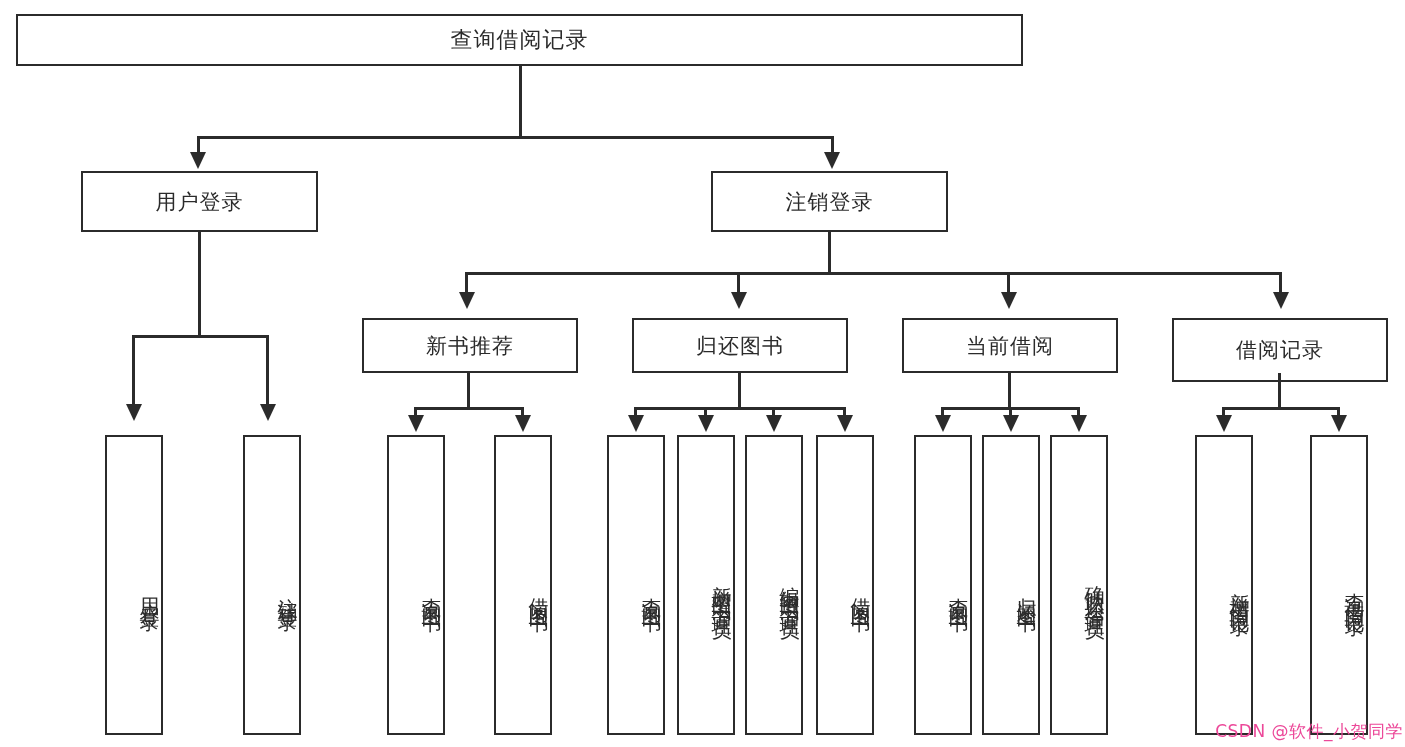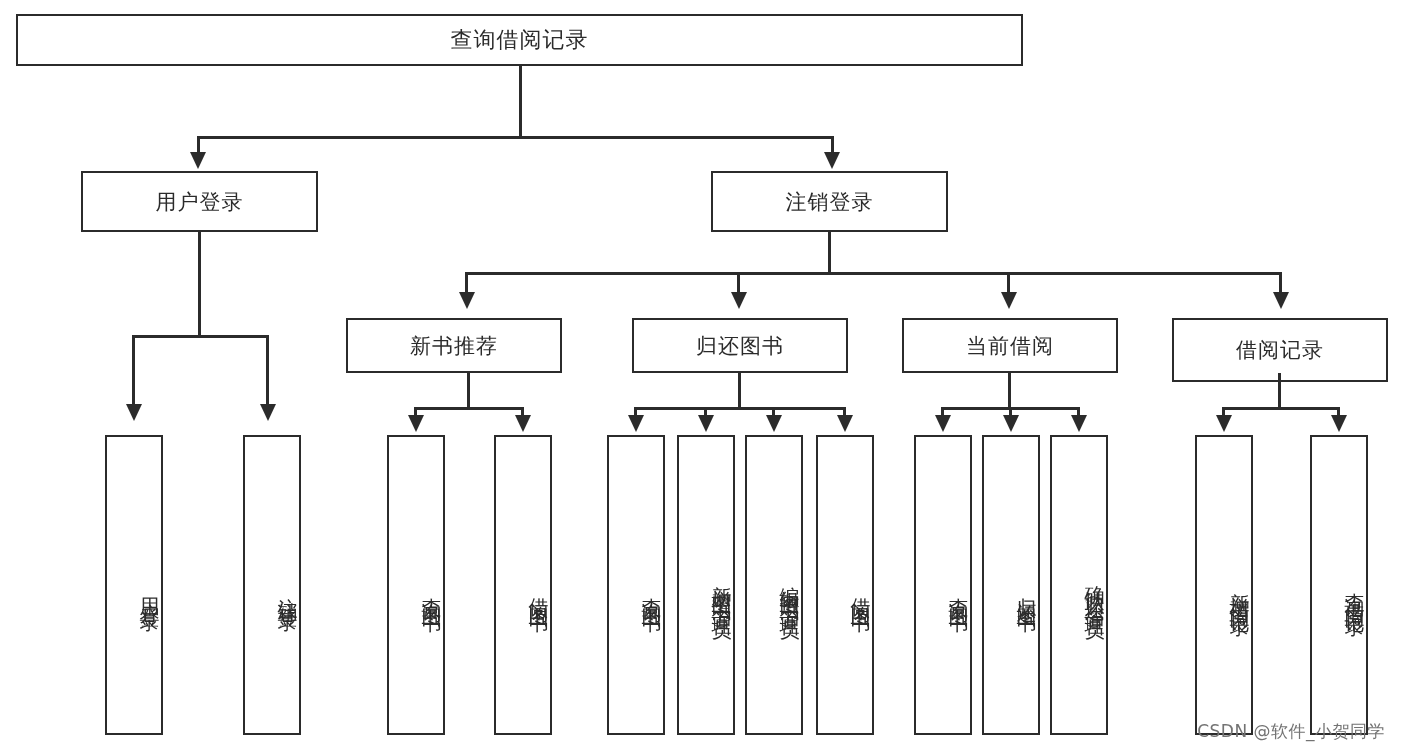--- a/index.html
+++ b/index.html
@@ -58,24 +58,24 @@
   .arrow{
     position:absolute;
     width:0;height:0;
     border-left:8px solid transparent;
     border-right:8px solid transparent;
     border-top:17px solid #2b2b2b;
   }
   
   #watermark{
     position:absolute;
-    right:20px;
+    right:2px;
     bottom:4px;
     font-size:17px;
-    color:#737373;
+    color:#ec4899;
     letter-spacing:0.5px;
     white-space:nowrap;
     pointer-events:none;
   }
 </style>
 </head>
 <body>
 
 <div id="canvas">
 
@@ -116,21 +116,21 @@
 
   <div class="vline" style="left:737px;top:272px;width:3px;height:24px;"></div>
   <div class="arrow" style="left:731px;top:292px;"></div>
 
   <div class="vline" style="left:1007px;top:272px;width:3px;height:24px;"></div>
   <div class="arrow" style="left:1001px;top:292px;"></div>
 
   <div class="vline" style="left:1279px;top:272px;width:3px;height:24px;"></div>
   <div class="arrow" style="left:1273px;top:292px;"></div>
 
-  <div class="node h" style="left:346px;top:318px;width:216px;height:55px;">
+  <div class="node h" style="left:362px;top:318px;width:216px;height:55px;">
     <span>新书推荐</span>
   </div>
   <div class="node h" style="left:632px;top:318px;width:216px;height:55px;">
     <span>归还图书</span>
   </div>
   <div class="node h" style="left:902px;top:318px;width:216px;height:55px;">
     <span>当前借阅</span>
   </div>
   <div class="node h" style="left:1172px;top:318px;width:216px;height:64px;">
     <span>借阅记录</span>

